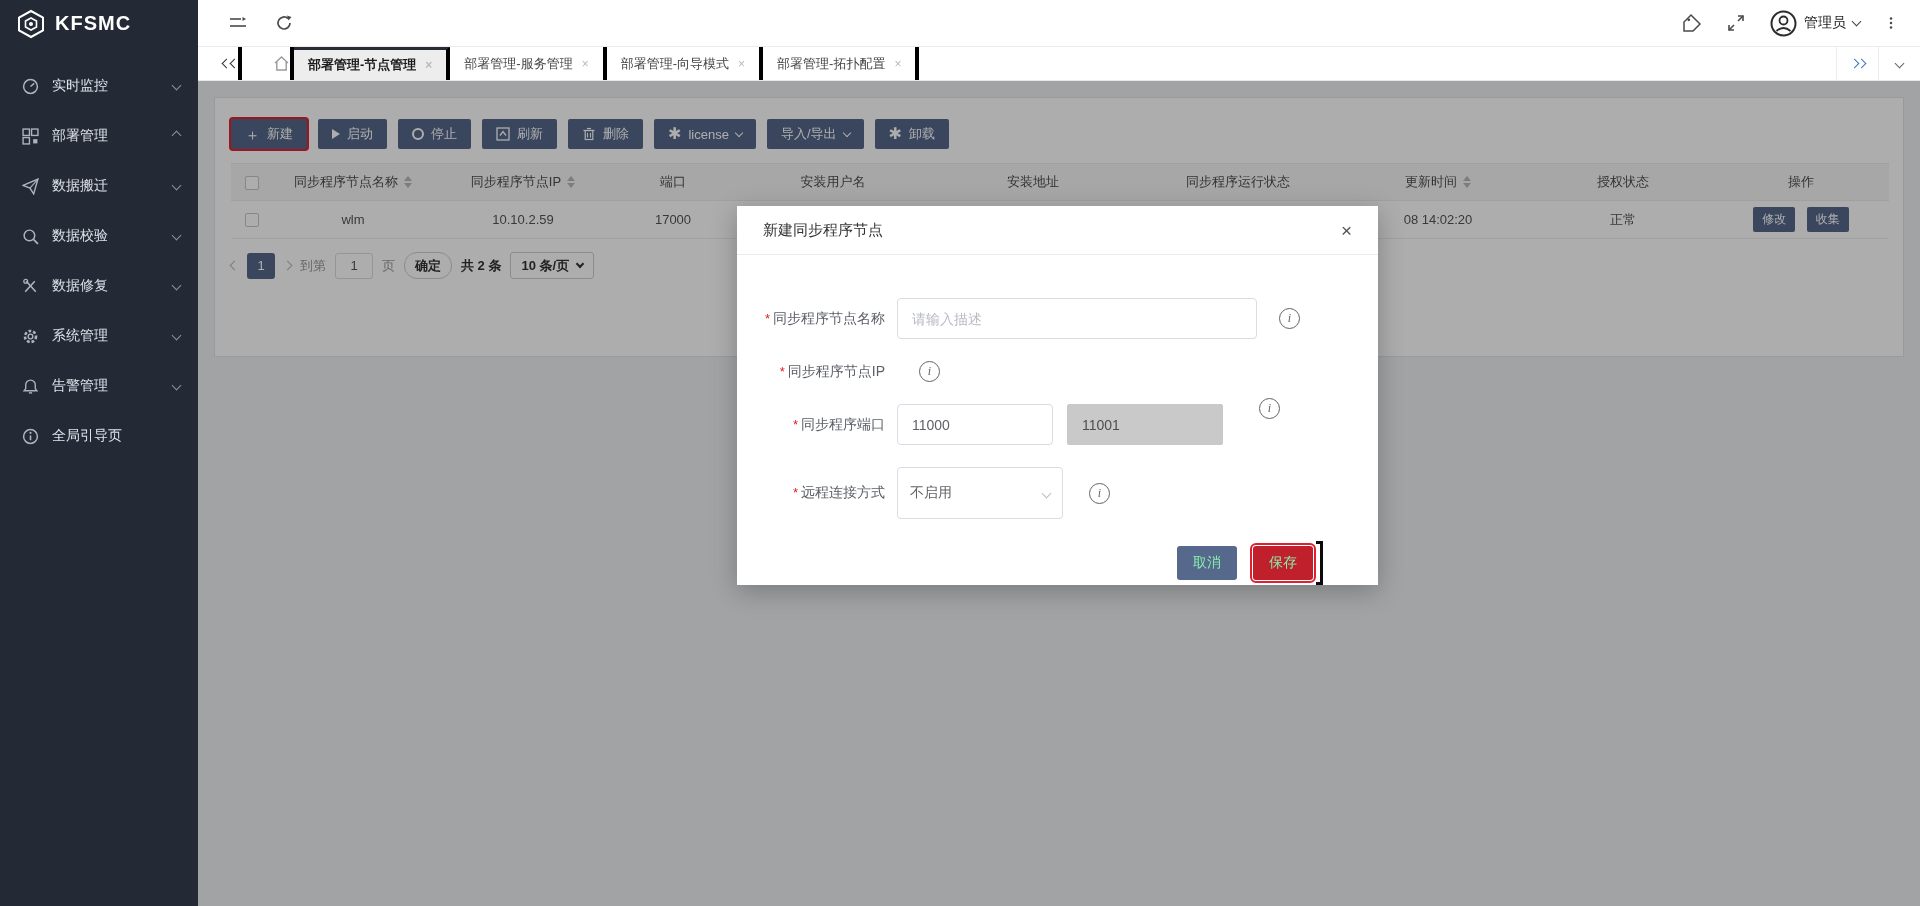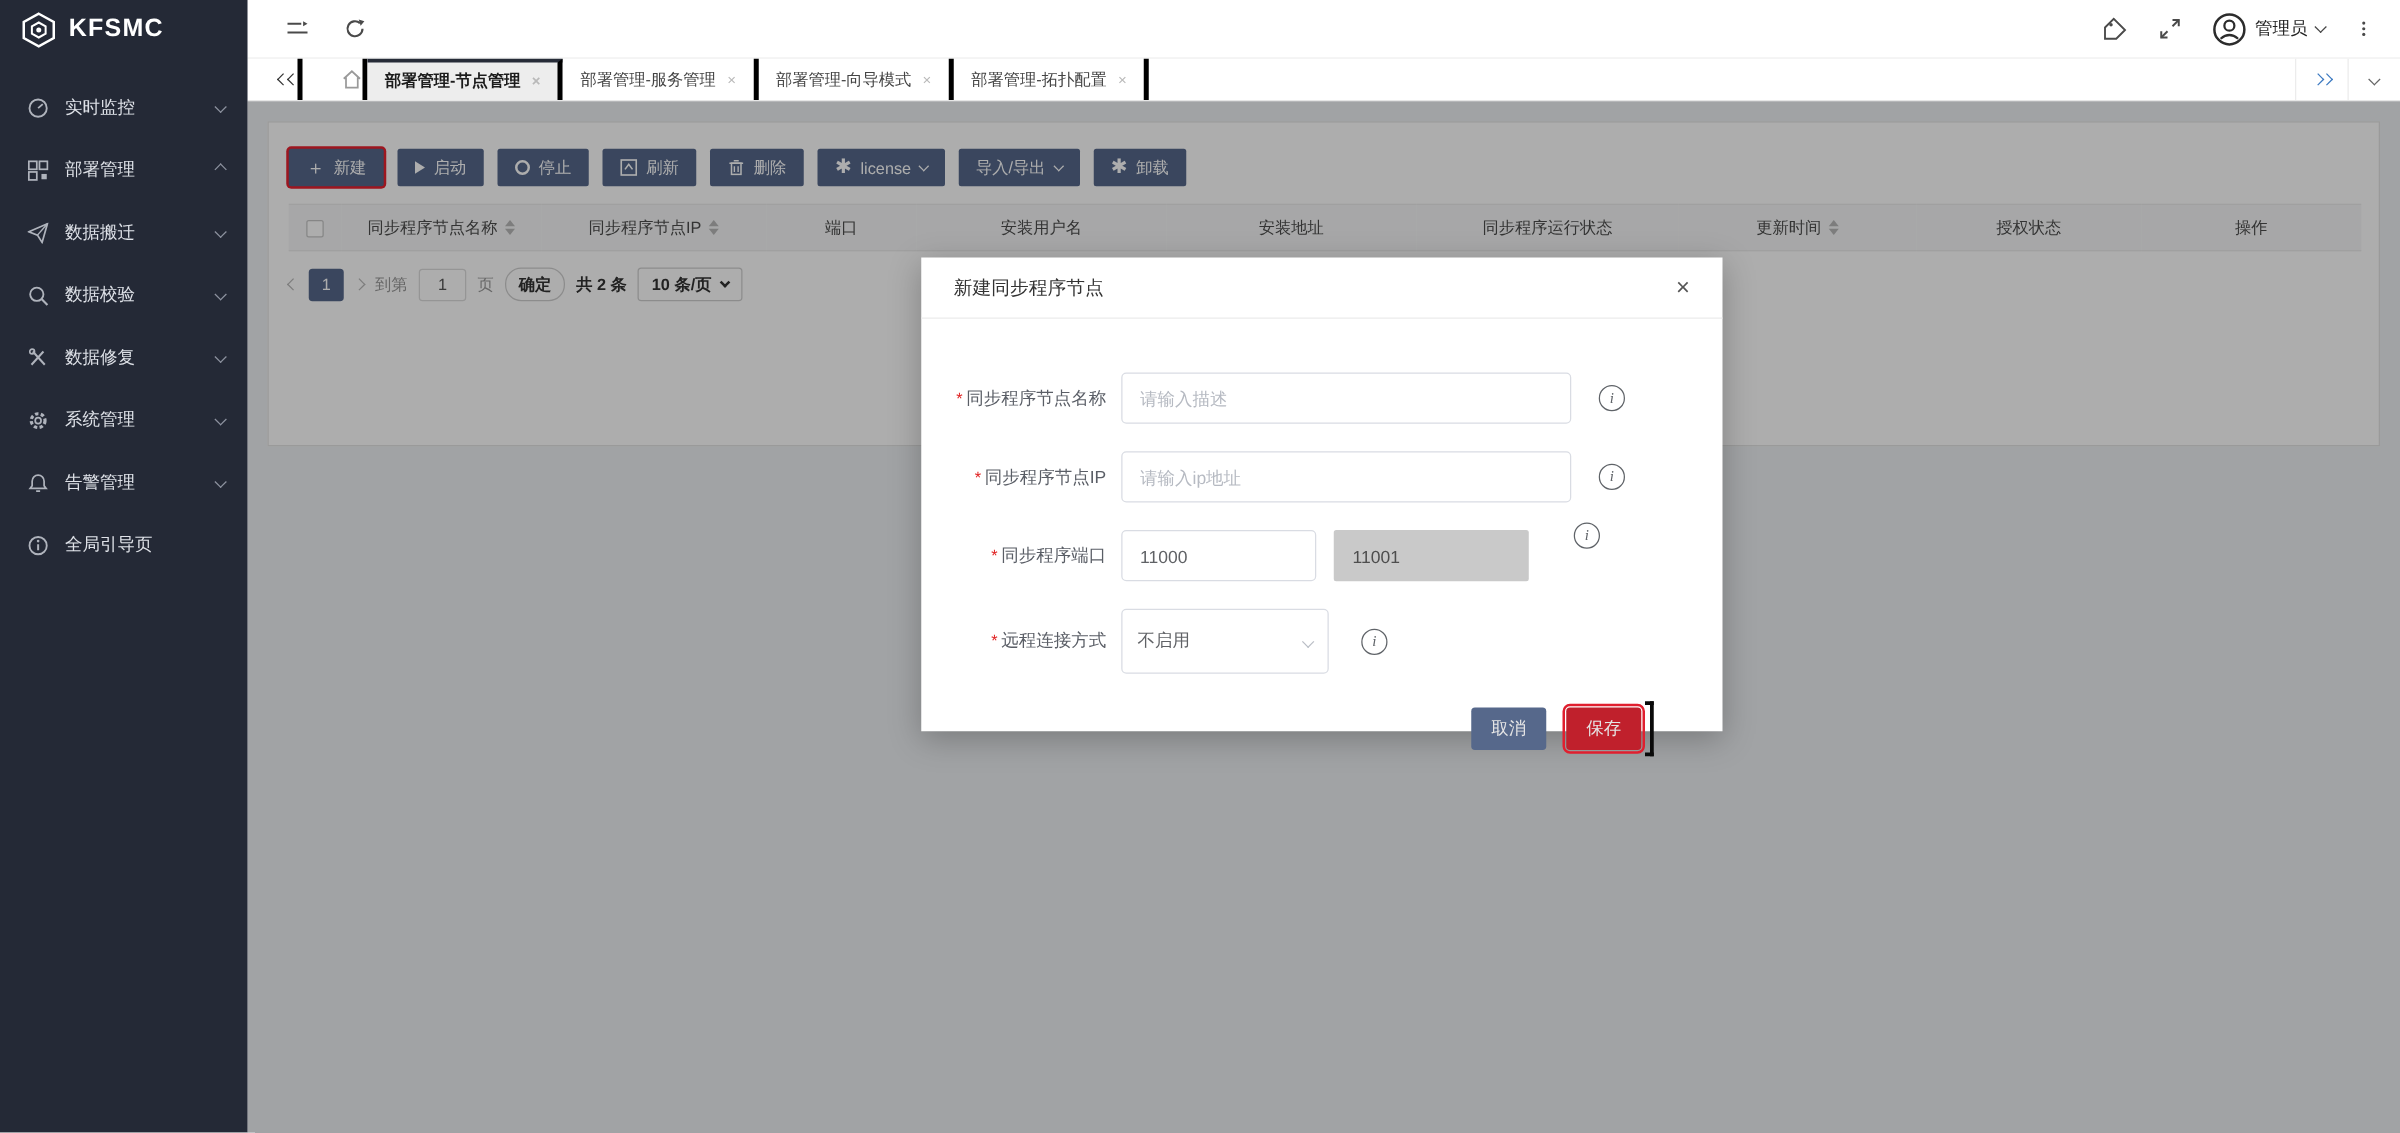--- a/index.html
+++ b/index.html
@@ -96,21 +96,21 @@
   .m-input { height:41px; border:1px solid #d9dce3; border-radius:4px; padding:0 14px; font-size:14px; color:#606266; font-family:inherit; background:#fff; }
   .m-input::placeholder { color:#b6bac2; }
   .w-lg { width:360px; } .w-sm { width:156px; }
   .m-input.disabled { background:#c9c9c9; border-color:#c9c9c9; color:#4e4e4e; border-radius:2px; }
   .gap14 { width:14px; flex:0 0 auto; }
   .m-select { width:166px; height:52px; border:1px solid #d9dce3; border-radius:4px; padding:0 12px; display:flex; align-items:center; font-size:14px; color:#606266; cursor:pointer; }
   .m-select .chev { margin-left:auto; color:#b9bdc5; width:7px; height:7px; }
   .info-i { width:21px; height:21px; border:1.4px solid #5f6368; border-radius:50%; display:inline-flex; align-items:center; justify-content:center; font-size:12px; font-style:italic; font-family:"Liberation Serif",serif; color:#5f6368; flex:0 0 auto; }
   .ml22 { margin-left:22px; } .ml36 { margin-left:36px; } .ml26 { margin-left:26px; }
   .m-foot { display:flex; justify-content:flex-end; align-items:center; padding-right:55px; margin-top:16px; }
-  .m-btn { height:34px; min-width:60px; border:none; border-radius:3px; color:#e5e5e5; font-size:14px; cursor:pointer; font-family:inherit; padding:0 13px; }
+  .m-btn { height:34px; min-width:60px; border:none; border-radius:3px; color:#86efac; font-size:14px; cursor:pointer; font-family:inherit; padding:0 13px; }
   .m-cancel { background:#56688b; margin-right:16px; }
   .m-save { background:#c0202c; outline:2px solid #e01f2f; outline-offset:1px; }
   .save-cursor { width:7px; height:44px; border:3.5px solid #0a0a0a; border-left:none; margin-left:3px; }
   svg { display:block; }
 </style>
 </head>
 <body>
 
 <div id="sidebar">
   <div class="logo-row">
@@ -368,20 +368,35 @@
                   <span class="sorter">
                     <i class="s-up"></i>
                     <i class="s-dn"></i>
                   </span>
                 </span></th>
             <th><span>授权状态</span></th>
             <th><span>操作</span></th>
           </tr>
         </thead>
         <tbody>
+          <tr>
+            <td><span class="cb"></span></td>
+            <td>wlm</td>
+            <td>10.10.2.59</td>
+            <td>17000</td>
+            <td></td>
+            <td></td>
+            <td></td>
+            <td>08 14:02:20</td>
+            <td>正常</td>
+            <td>
+              <span class="opbtn">修改</span>
+              <span class="opbtn">收集</span>
+            </td>
+          </tr>
         </tbody>
       </table>
     </div>
 
     <div class="pager">
       <span class="pg-arrow">
           <span class="chev left"></span>
         </span>
       <span class="pg-page">1</span>
       <span class="pg-arrow">
@@ -409,21 +424,20 @@
     <span class="m-close">×</span>
   </div>
   <div class="m-body">
     <div class="m-row">
       <span class="m-label"><span class="req">*</span><span>同步程序节点名称</span></span>
       <input class="m-input w-lg" placeholder="请输入描述" style="">
       <span class="info-i ml22">i</span>
     </div>
     <div class="m-row">
       <span class="m-label"><span class="req">*</span><span>同步程序节点IP</span></span>
-      <input class="m-input w-lg" placeholder="请输入ip地址" style="">
       <span class="info-i ml22">i</span>
     </div>
     <div class="m-row">
       <span class="m-label"><span class="req">*</span><span>同步程序端口</span></span>
       <input class="m-input w-sm" value="11000" style="">
       <span class="gap14"></span>
       <input class="m-input w-sm disabled" value="11001" style="">
       <span class="info-i ml36" style="align-self:flex-start;margin-top:-6px">i</span>
     </div>
     <div class="m-row">

